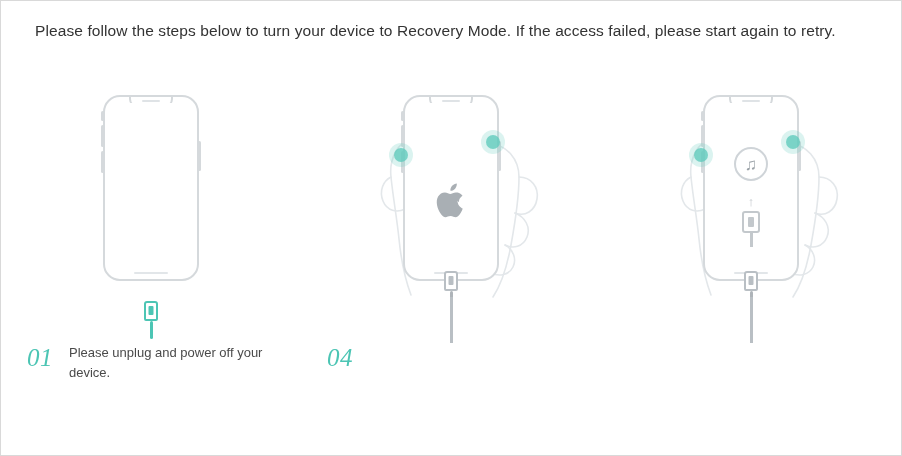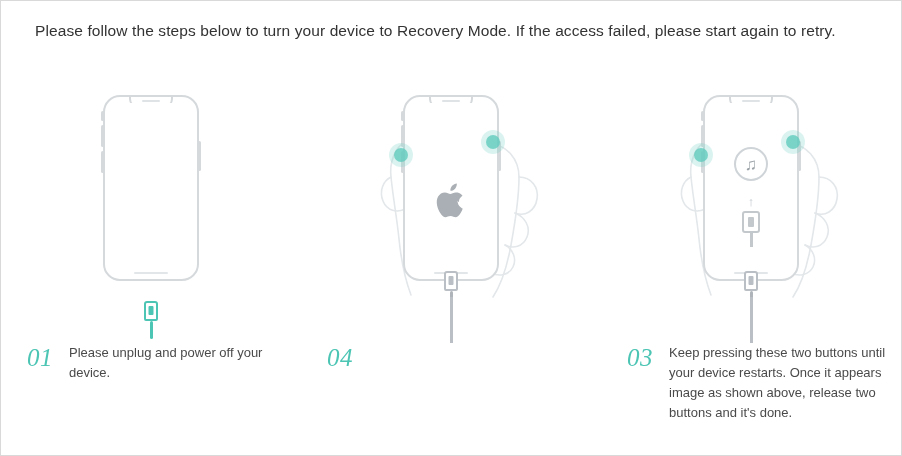--- a/index.html
+++ b/index.html
@@ -376,20 +376,16 @@
         <div class="tap" style="left:93px; top:75px;"></div>
         <div class="tap" style="left:185px; top:62px;"></div>
         <div class="cable grey" style="left:143px; top:198px;">
           <div class="head">
               <div class="pin"></div>
             </div>
           <div class="wire"></div>
         </div>
         <div class="cable-long" style="left:149px; top:224px; height:46px;"></div>
       </div>
-      <div class="caption">
-        <div class="num">03</div>
-        <div class="ctext">Keep pressing these two buttons until your device restarts. Once it appears image as shown above, release two buttons and it's done.</div>
-      </div>
     </div>
 
   </div>
 </div>
 
 </body></html>

